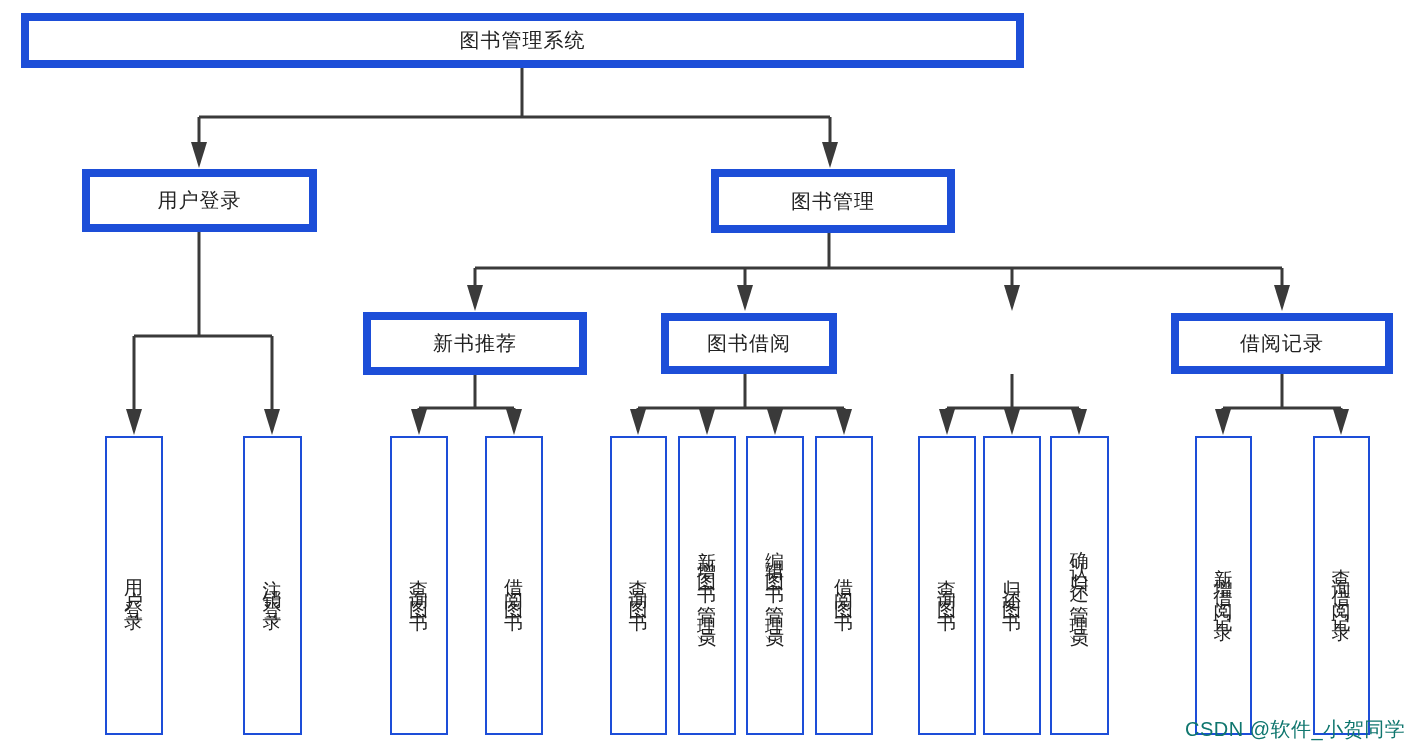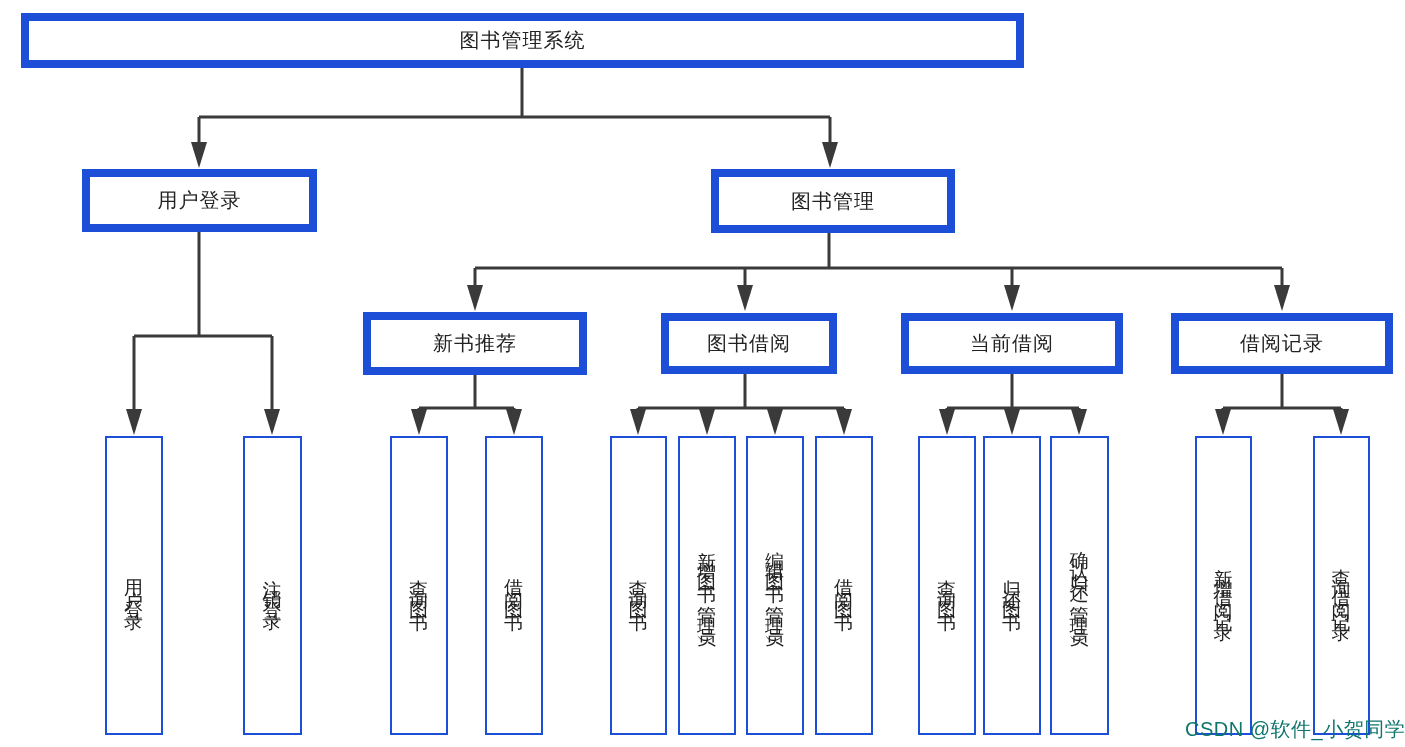--- a/index.html
+++ b/index.html
@@ -100,23 +100,20 @@
   <div class="node" style="left:711px; top:169px; width:244px; height:64px;">
     <span>图书管理</span>
   </div>
 
   <div class="node" style="left:363px; top:312px; width:224px; height:63px;">
     <span>新书推荐</span>
   </div>
   <div class="node" style="left:661px; top:313px; width:176px; height:61px;">
     <span>图书借阅</span>
   </div>
-  <div class="node" style="left:901px; top:313px; width:222px; height:61px;">
-    <span>当前借阅</span>
-  </div>
   <div class="node" style="left:1171px; top:313px; width:222px; height:61px;">
     <span>借阅记录</span>
   </div>
 
   <div class="node leaf" style="left:105px; top:436px; width:58px; height:299px;">
     <div class="vtext">用户登录</div>
   </div>
   <div class="node leaf" style="left:243px; top:436px; width:59px; height:299px;">
     <div class="vtext">注销登录</div>
   </div>

